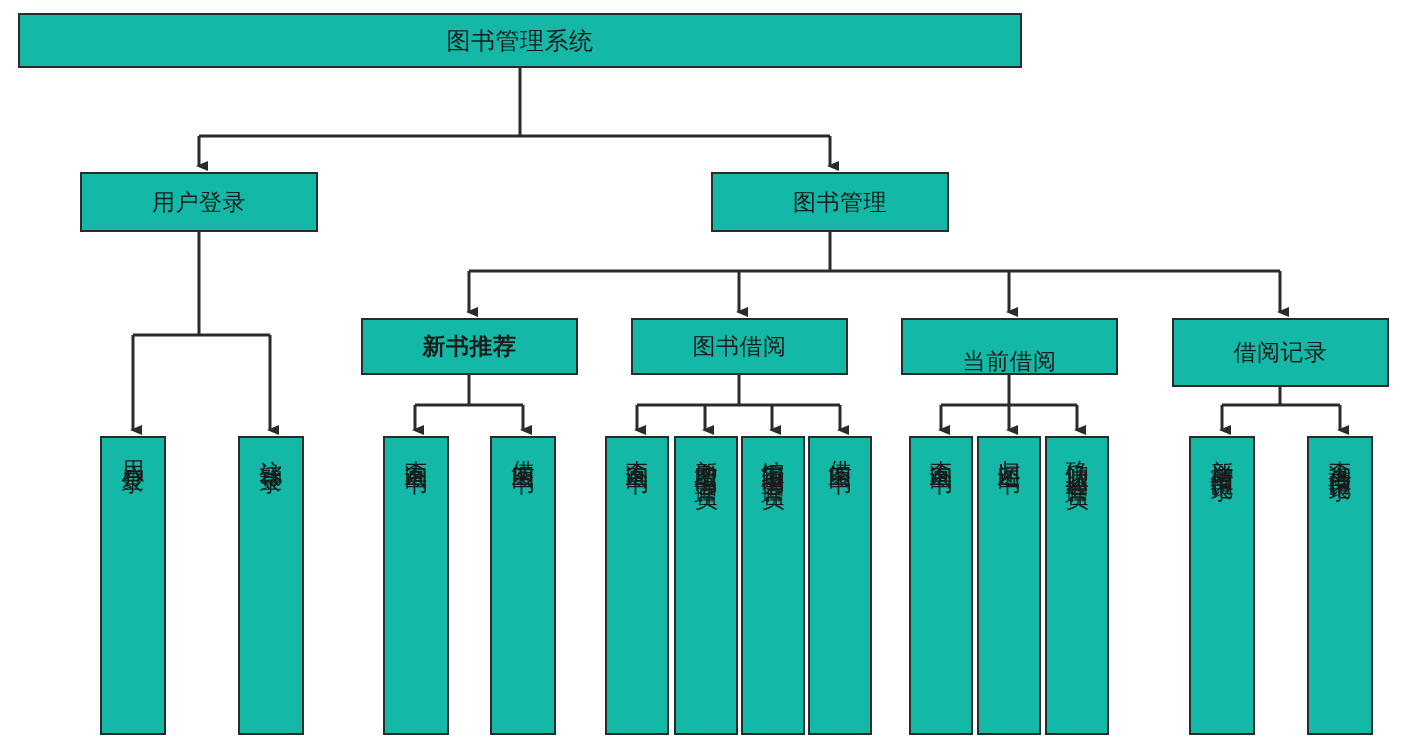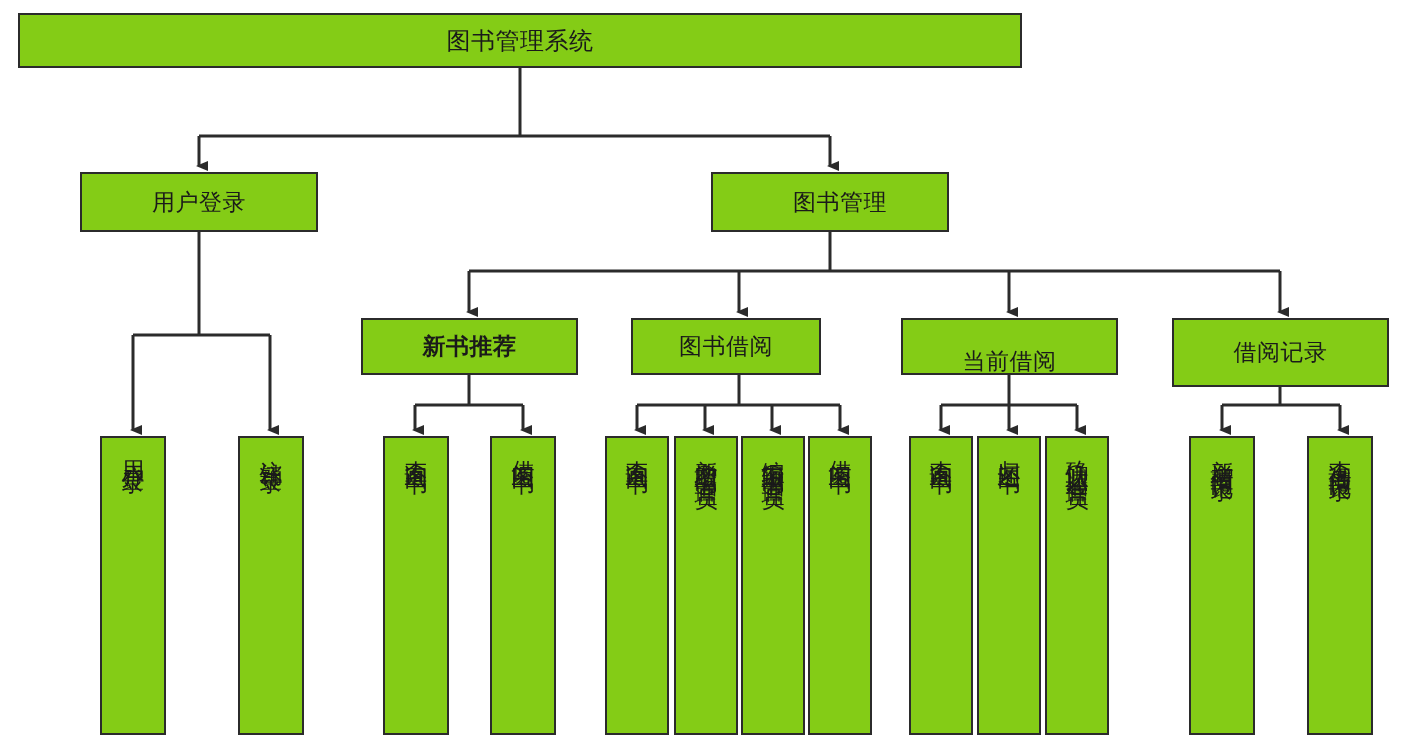--- a/index.html
+++ b/index.html
@@ -22,21 +22,21 @@
     left: 0;
     top: 0;
     width: 1405px;
     height: 747px;
     pointer-events: none;
   }
   .node {
     position: absolute;
     box-sizing: border-box;
     border: 2.5px solid #2b2b2b;
-    background: #84cc16;
+    background: #14b8a6;
     display: flex;
     align-items: center;
     justify-content: center;
     color: #1a1a1a;
   }
   .node-label {
     display: block;
     text-align: center;
     line-height: 1.05;
   }
@@ -139,21 +139,21 @@
   <div class="node horiz" style="left:80px; top:172px; width:238px; height:60px;">
     <span class="node-label">用户登录</span>
   </div>
   <div class="node horiz" style="left:711px; top:172px; width:238px; height:60px;padding-left:20px;">
     <span class="node-label">图书管理</span>
   </div>
 
   <div class="node horiz" style="left:361px; top:318px; width:217px; height:57px;font-weight:bold;">
     <span class="node-label">新书推荐</span>
   </div>
-  <div class="node horiz" style="left:631px; top:318px; width:190px; height:57px;">
+  <div class="node horiz" style="left:631px; top:318px; width:217px; height:57px;">
     <span class="node-label">图书借阅</span>
   </div>
   <div class="node horiz" style="left:901px; top:318px; width:217px; height:57px;align-items:flex-end;">
     <span class="node-label">当前借阅</span>
   </div>
   <div class="node horiz" style="left:1172px; top:318px; width:217px; height:69px;">
     <span class="node-label">借阅记录</span>
   </div>
 
   <div class="node vert" style="left:100px; top:436px; width:66px; height:299px;">

